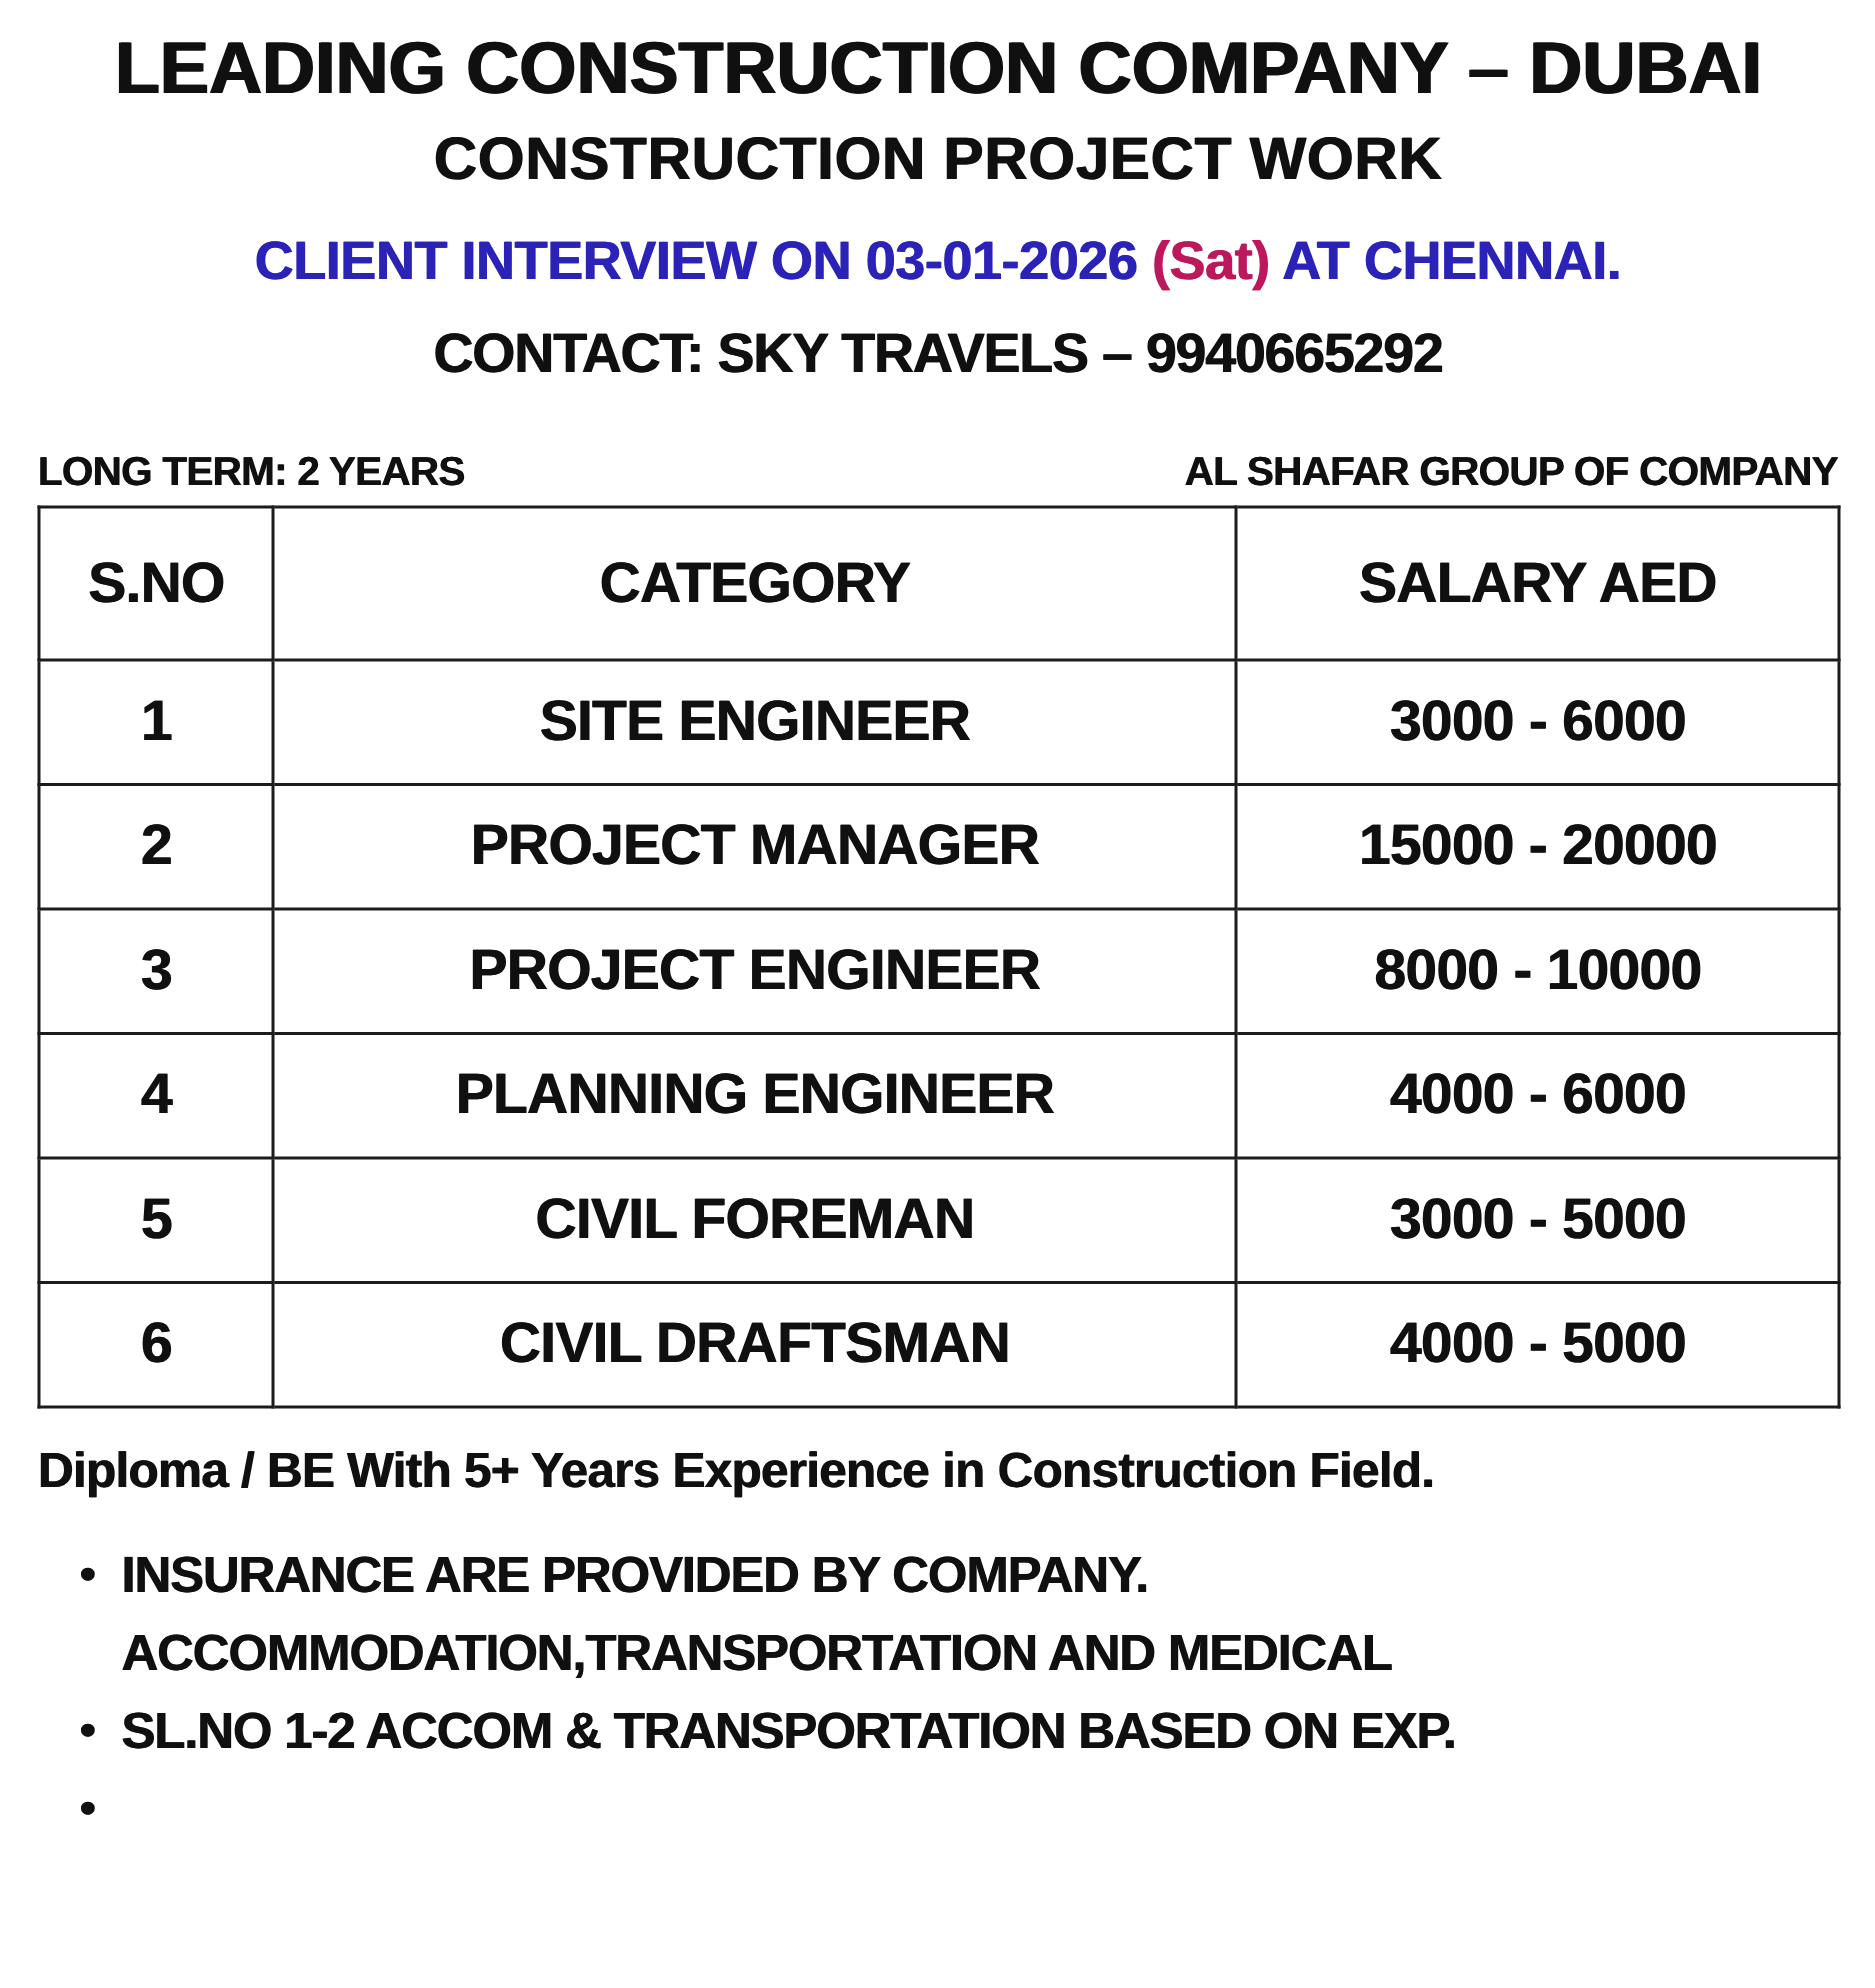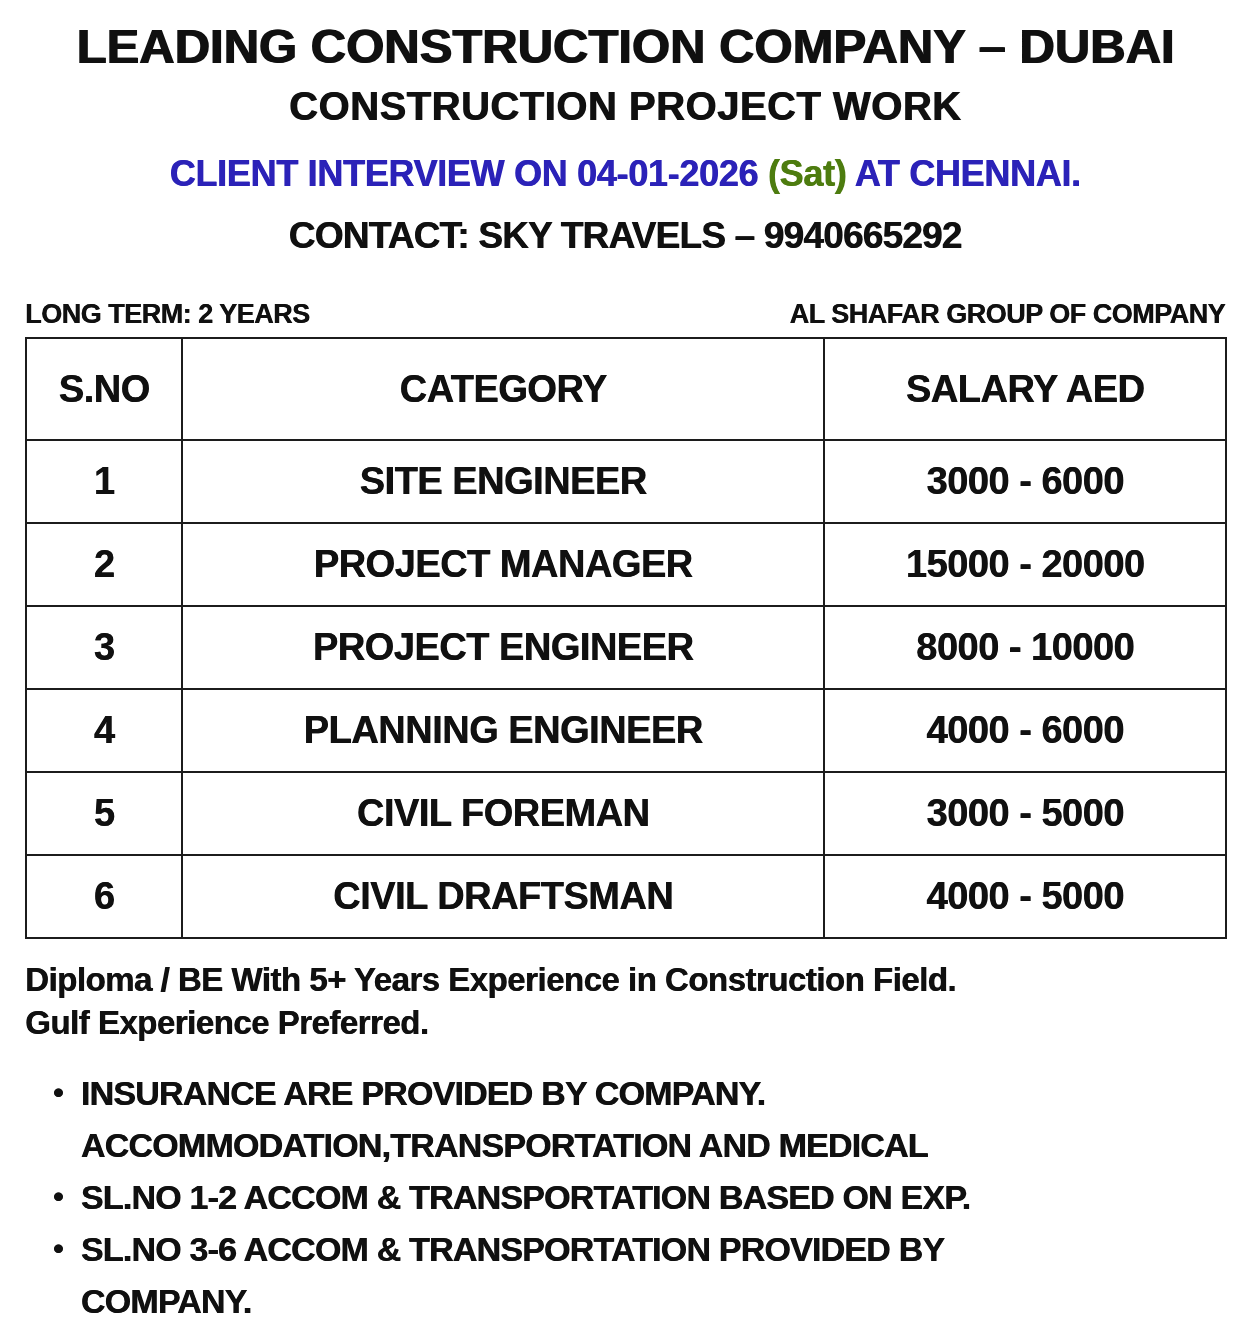--- a/index.html
+++ b/index.html
@@ -39,21 +39,21 @@
   .interview {
     font-size: 36px;
     font-weight: bold;
     text-align: center;
     color: #2b22b8;
     margin: 0 0 20px 0;
     letter-spacing: -0.3px;
     text-shadow: 0.7px 0 0 currentColor;
     white-space: nowrap;
   }
-  .interview .day { color: #4d7c0f; }
+  .interview .day { color: #be185d; }
   .contact {
     font-size: 37px;
     font-weight: bold;
     text-align: center;
     margin: 0 0 42px 0;
     letter-spacing: -0.8px;
     text-shadow: 0.7px 0 0 currentColor;
   }
   .meta-row {
     width: 1200px;
@@ -115,21 +115,21 @@
 </style>
 </head>
 <body>
 
 <div class="poster">
 
   <div class="title">LEADING CONSTRUCTION COMPANY – DUBAI</div>
 
   <div class="subtitle">CONSTRUCTION PROJECT WORK</div>
 
-  <div class="interview"><span>CLIENT INTERVIEW ON 04-01-2026 </span><span class="day">(Sat)</span><span> AT CHENNAI.</span></div>
+  <div class="interview"><span>CLIENT INTERVIEW ON 03-01-2026 </span><span class="day">(Sat)</span><span> AT CHENNAI.</span></div>
 
   <div class="contact">CONTACT: SKY TRAVELS – 9940665292</div>
 
   <div class="meta-row">
     <span>LONG TERM: 2 YEARS</span>
     <span>AL SHAFAR GROUP OF COMPANY</span>
   </div>
 
   <table class="jobs">
     <colgroup>
@@ -173,39 +173,34 @@
       <tr>
         <td>6</td>
         <td>CIVIL DRAFTSMAN</td>
         <td>4000 - 5000</td>
       </tr>
     </tbody>
   </table>
 
   <div class="notes">
     <div>Diploma / BE With 5+ Years Experience in Construction Field.</div>
-    <div>Gulf Experience Preferred.</div>
   </div>
 
   <ul class="bullets">
     <li>
       <span class="dot">•</span>
       <div class="btext">
         <div>INSURANCE ARE PROVIDED BY COMPANY.</div>
         <div>ACCOMMODATION,TRANSPORTATION AND MEDICAL</div>
       </div>
     </li>
     <li>
       <span class="dot">•</span>
       <div class="btext">
         <div>SL.NO 1-2 ACCOM &amp; TRANSPORTATION BASED ON EXP.</div>
       </div>
     </li>
     <li>
       <span class="dot">•</span>
-      <div class="btext">
-        <div>SL.NO 3-6 ACCOM &amp; TRANSPORTATION PROVIDED BY</div>
-        <div>COMPANY.</div>
-      </div>
     </li>
   </ul>
 
 </div>
 
 </body></html>

